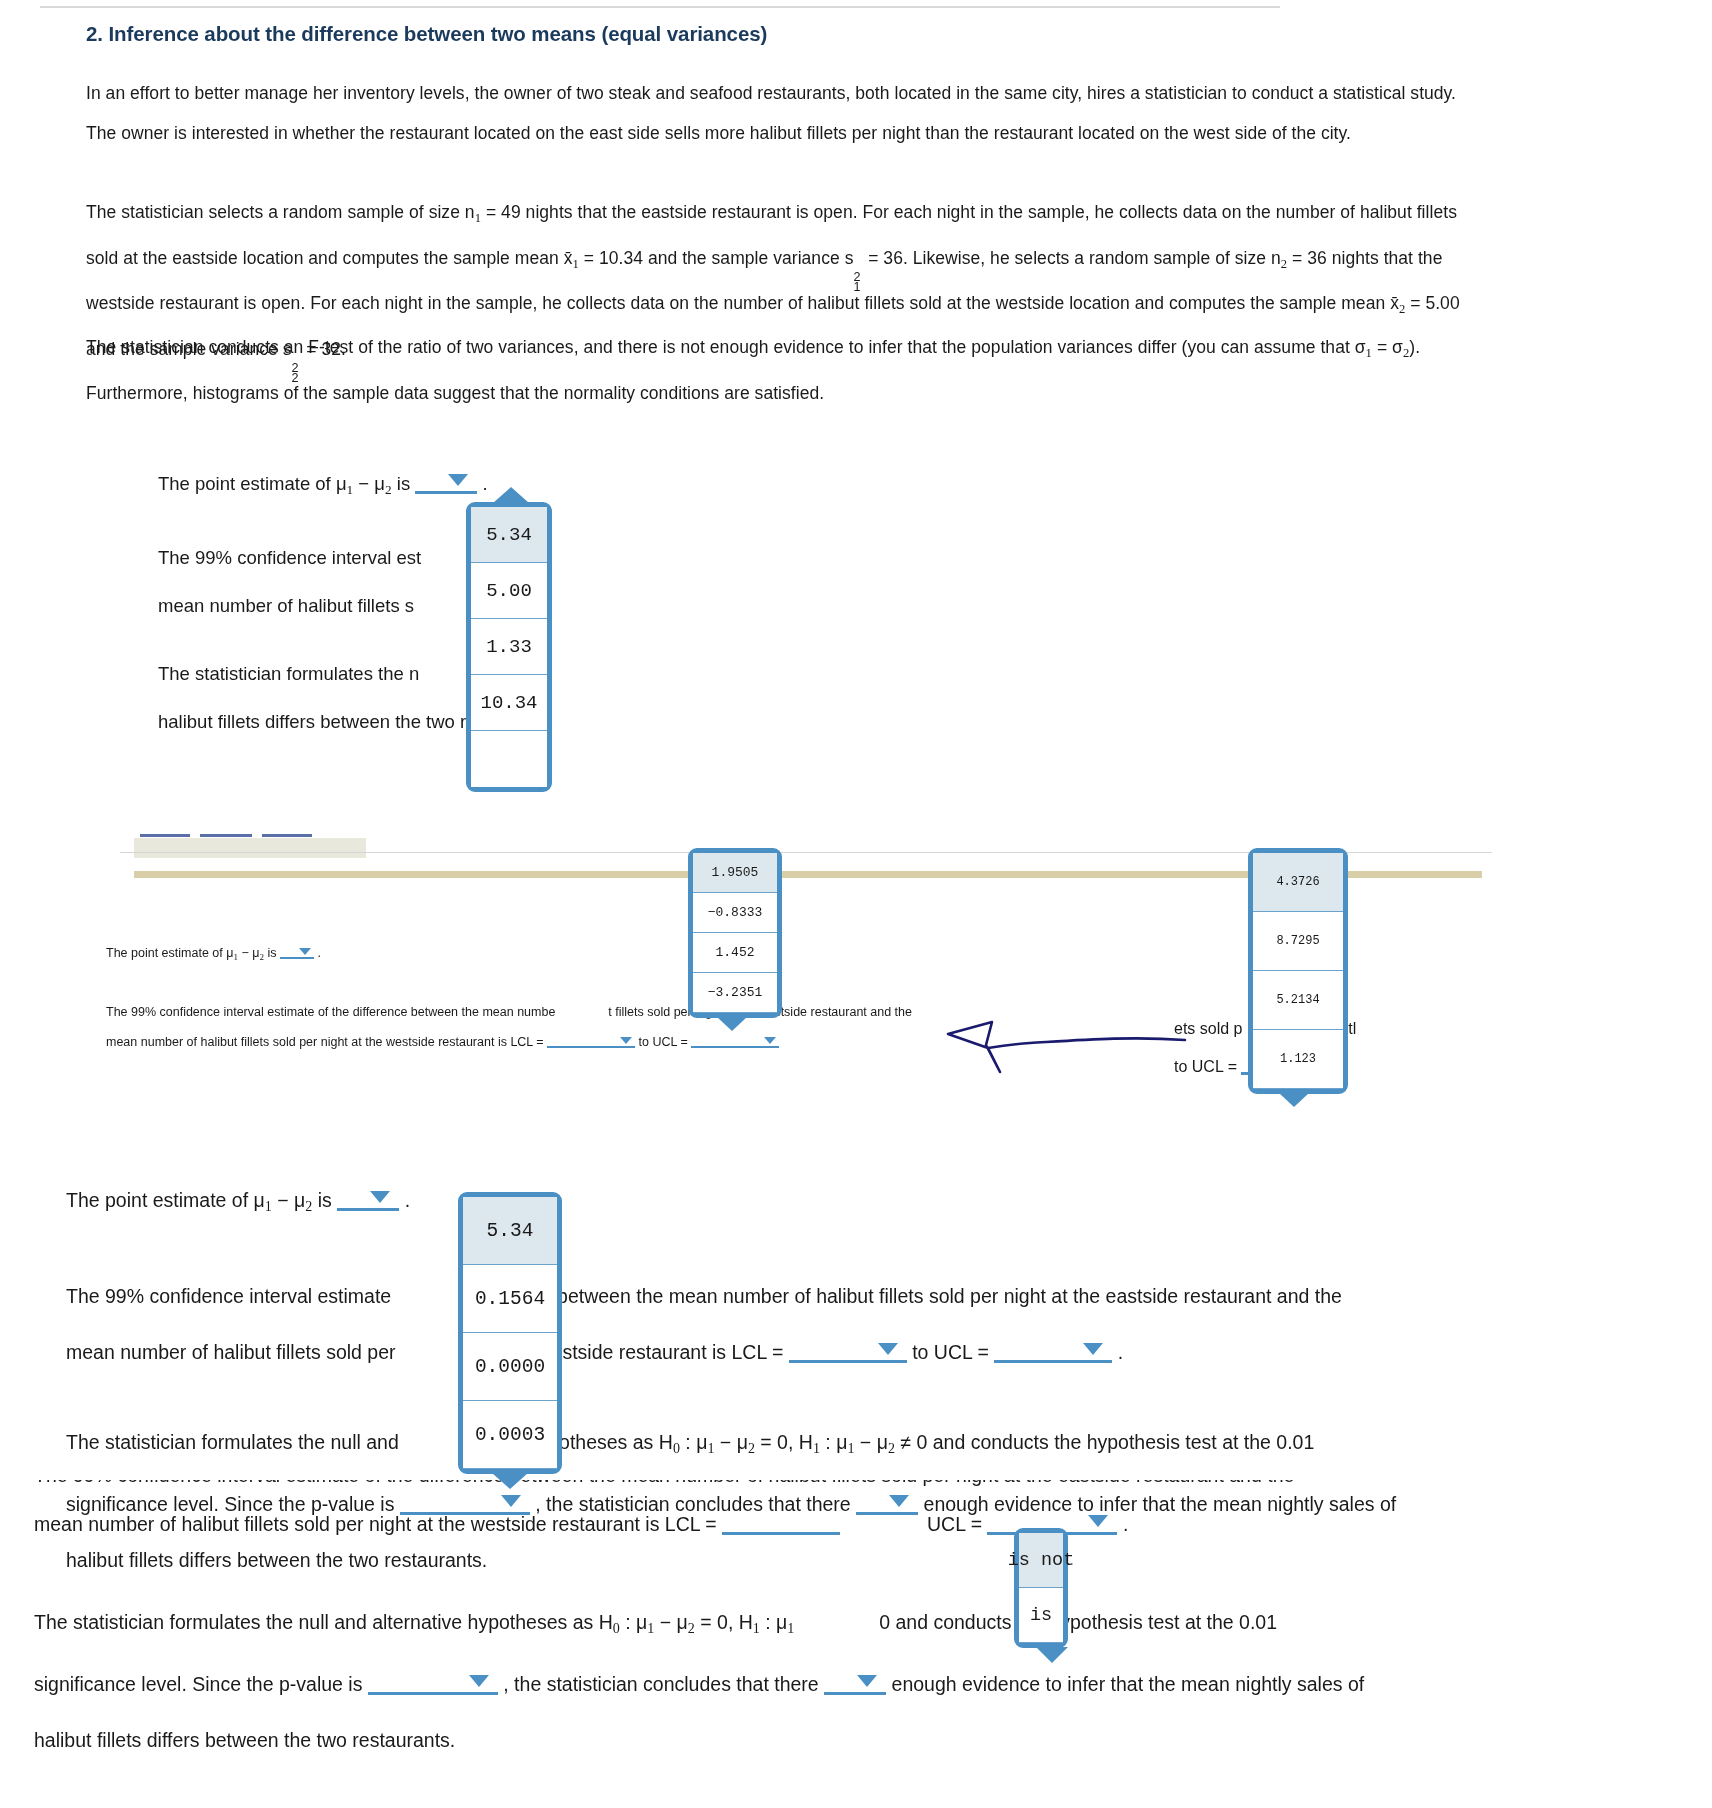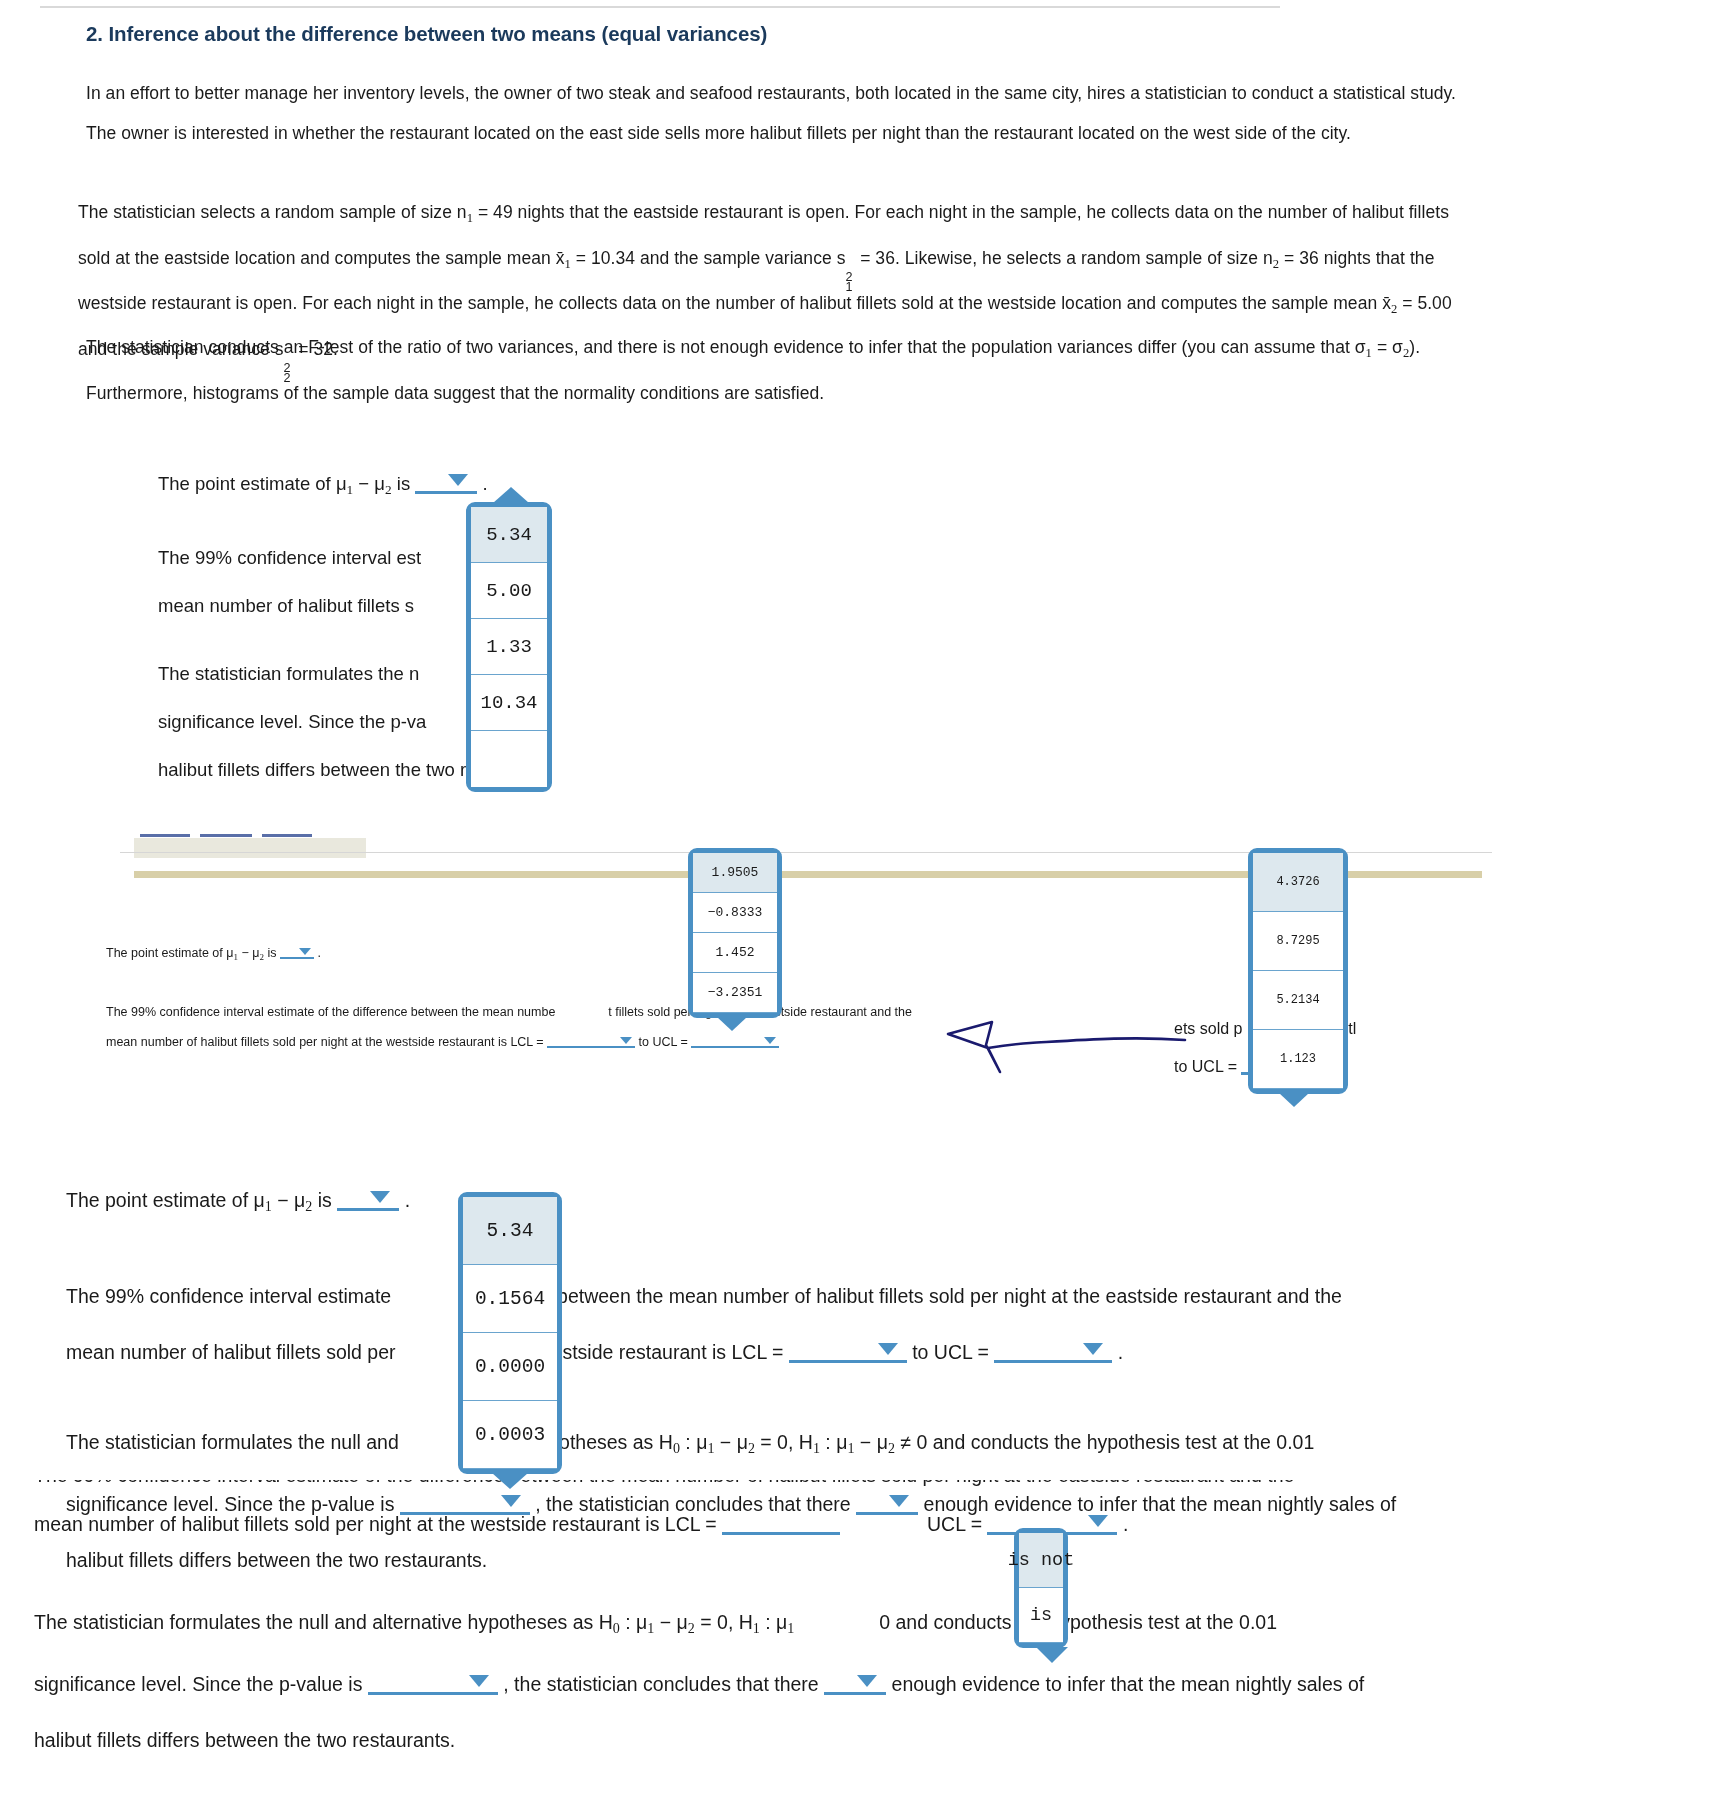--- a/index.html
+++ b/index.html
@@ -36,21 +36,21 @@
   }
 
   .para {
     position: absolute;
     font-size: 17.5px;
     line-height: 40px;
     color: #1a1a1a;
     letter-spacing: 0.05px;
   }
   .para.p1 { left: 86px; top: 73px;  width: 1380px; }
-  .para.p2 { left: 78px; top: 192px; width: 1390px; }
+  .para.p2 { left: 86px; top: 192px; width: 1390px; }
   .para.p3 { left: 86px; top: 327px; width: 1390px; }
   .para.p4 { left: 86px; top: 407px; width: 1200px; }
   .sub { font-size: 0.72em; vertical-align: -0.28em; font-family: "Liberation Serif", serif; }
   .varsq { position: relative; display: inline-block; }
   .varsq .s2 { position: absolute; left: 100%; top: -0.52em; font-size: 0.72em; }
   .varsq .sb { position: absolute; left: 100%; top: 0.30em; font-size: 0.72em; }
 
   
   .qblock {
     position: absolute;
@@ -275,23 +275,20 @@
     <div class="line">
       <span>mean number of halibut fillets s</span>
       <span style="display:inline-block;width:80px"></span>
       <span>igh</span>
     </div>
     <div style="height:20px"></div>
     <div class="line">
       <span>The statistician formulates the n</span>
       <span style="display:inline-block;width:84px"></span>
       <span>lte</span>
-    </div>
-    <div class="line">
-      <span>significance level. Since the p-va</span>
     </div>
     <div class="line">halibut fillets differs between the two resta</div>
   </div>
 
   <div class="dd" id="dd-point-upper">
     <i class="tail-up"></i>
     <div class="opt selected">5.34</div>
     <div class="opt">5.00</div>
     <div class="opt">1.33</div>
     <div class="opt">10.34</div>

